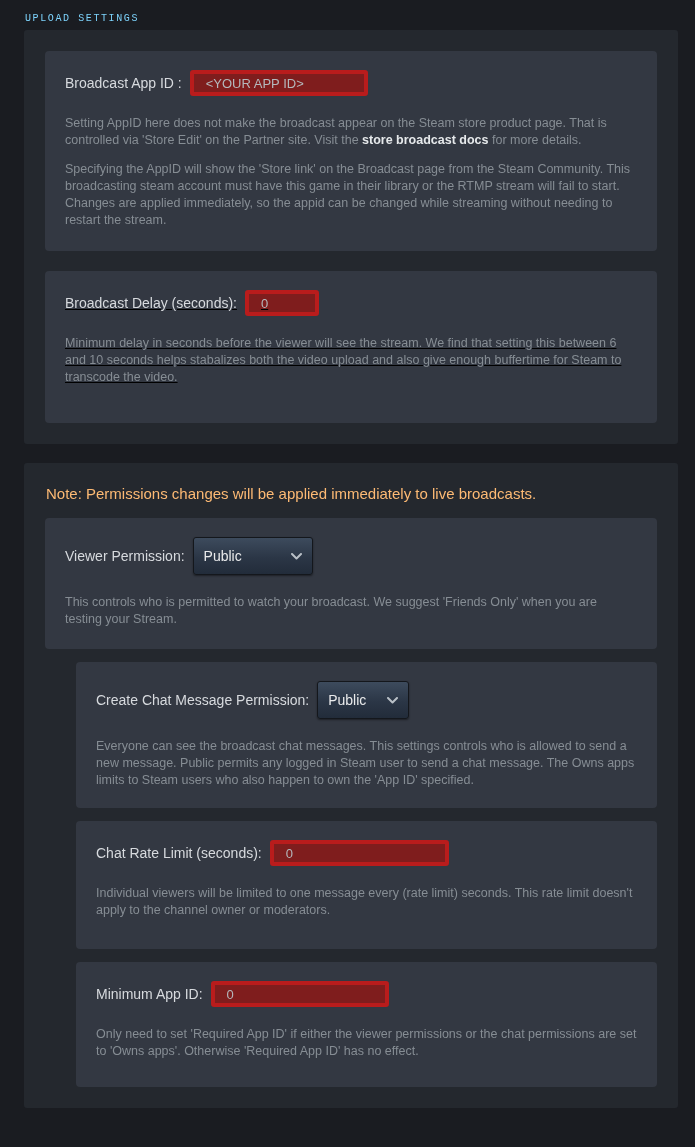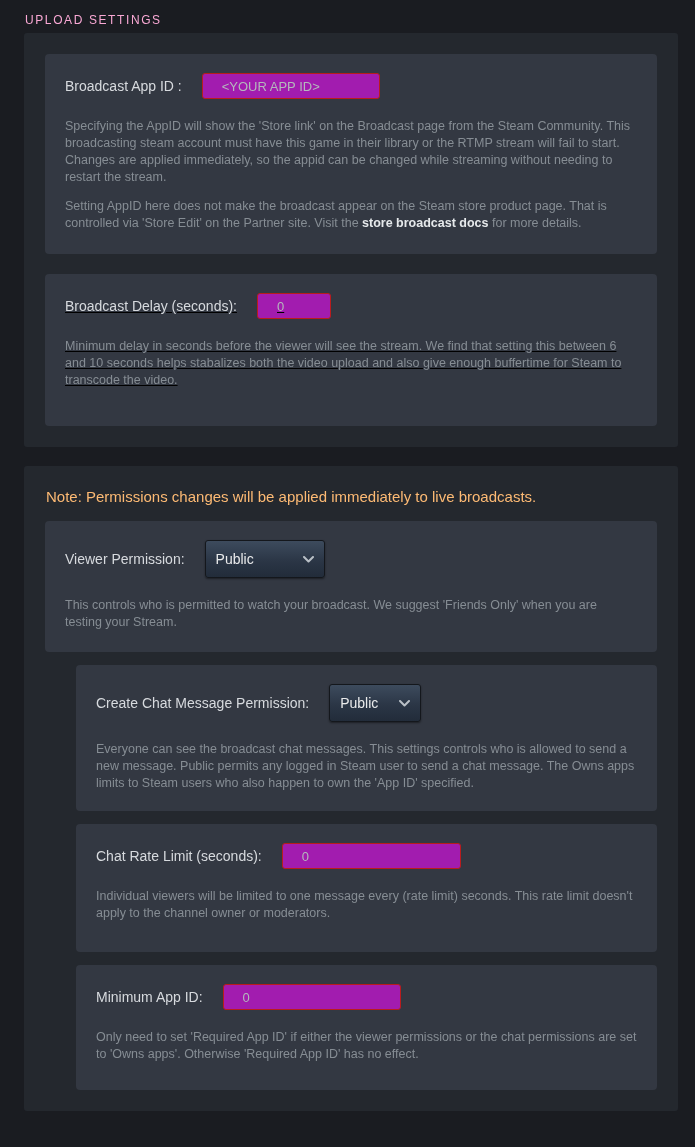--- a/index.html
+++ b/index.html
@@ -6,25 +6,26 @@
   html, body { margin: 0; padding: 0; }
   body {
     width: 695px; height: 1147px;
     background: #1a1c21;
     font-family: "Liberation Sans", sans-serif;
     overflow: hidden;
   }
   .page { padding: 13px 17px 0 24px; }
 
   .section-header {
-    color: #f9a8d4;
-    font-size: 12px;
+    color: #7dd3fc;
+    font-size: 10px;
     letter-spacing: 1.6px;
     margin: 0 0 6px 1px;
     font-weight: 400;
+    font-family: Liberation Mono, monospace;
   }
 
   .panel {
     width: 654px;
     background: #24282e;
     border-radius: 3px;
     padding: 21px;
   }
   .panel-upload { margin-bottom: 19px; }
 
@@ -36,36 +37,36 @@
   .panel-upload .card + .card { margin-top: 20px; text-decoration: underline; }
   .panel-perms .card + .card { margin-top: 13px; margin-left: 31px; }
 
   .card-appid { min-height: 200px; }
   .card-delay { min-height: 152px; }
   .card-viewer { min-height: 131px; }
   .card-chatperm { min-height: 143px; }
   .card-chatrate { min-height: 128px; }
   .card-reqapp { min-height: 125px; }
 
-  .field-row { display: flex; align-items: center; gap: 20px; }
+  .field-row { display: flex; align-items: center; gap: 8px; }
   .field-label {
     color: #d7dade;
     font-size: 14px;
     white-space: nowrap;
   }
 
   input.text-input {
-    background: #a21caf;
-    border: 1px solid #b91c1c;
+    background: #7f1d1d;
+    border: 4px solid #b91c1c;
     border-radius: 3px;
     color: #b4b8bc;
     font-family: "Liberation Sans", sans-serif;
     font-size: 13px;
     height: 26px;
-    padding: 0 19px;
+    padding: 0 12px;
     outline: none;
   }
   .input-appid {
     width: 178px;
     color: #c53b3b;
     padding-left: 20px;
     font-size: 13px;
   }
   .input-delay { width: 74px; }
   .input-chatrate { width: 179px; }
@@ -118,22 +119,22 @@
 
   <div class="section-header">UPLOAD SETTINGS</div>
 
   <div class="panel panel-upload">
 
     <div class="card card-appid">
       <div class="field-row">
         <span class="field-label">Broadcast App ID :</span>
         <input class="text-input input-appid" type="text" value="&lt;YOUR APP ID&gt;" style="">
       </div>
+      <p class="desc"><span> Setting AppID here does not make the broadcast appear on the Steam store product page. That is controlled via 'Store Edit' on the Partner site. Visit the </span><span class="doc-link">store broadcast docs</span><span> for more details.</span></p>
       <p class="desc">Specifying the AppID will show the 'Store link' on the Broadcast page from the Steam Community. This broadcasting steam account must have this game in their library or the RTMP stream will fail to start. Changes are applied immediately, so the appid can be changed while streaming without needing to restart the stream.</p>
-      <p class="desc"><span> Setting AppID here does not make the broadcast appear on the Steam store product page. That is controlled via 'Store Edit' on the Partner site. Visit the </span><span class="doc-link">store broadcast docs</span><span> for more details.</span></p>
     </div>
 
     <div class="card card-delay">
       <div class="field-row">
         <span class="field-label">Broadcast Delay (seconds):</span>
         <input class="text-input input-delay" type="text" value="0" style="">
       </div>
       <p class="desc">Minimum delay in seconds before the viewer will see the stream. We find that setting this between 6 and 10 seconds helps stabalizes both the video upload and also give enough buffertime for Steam to transcode the video.</p>
     </div>
 

